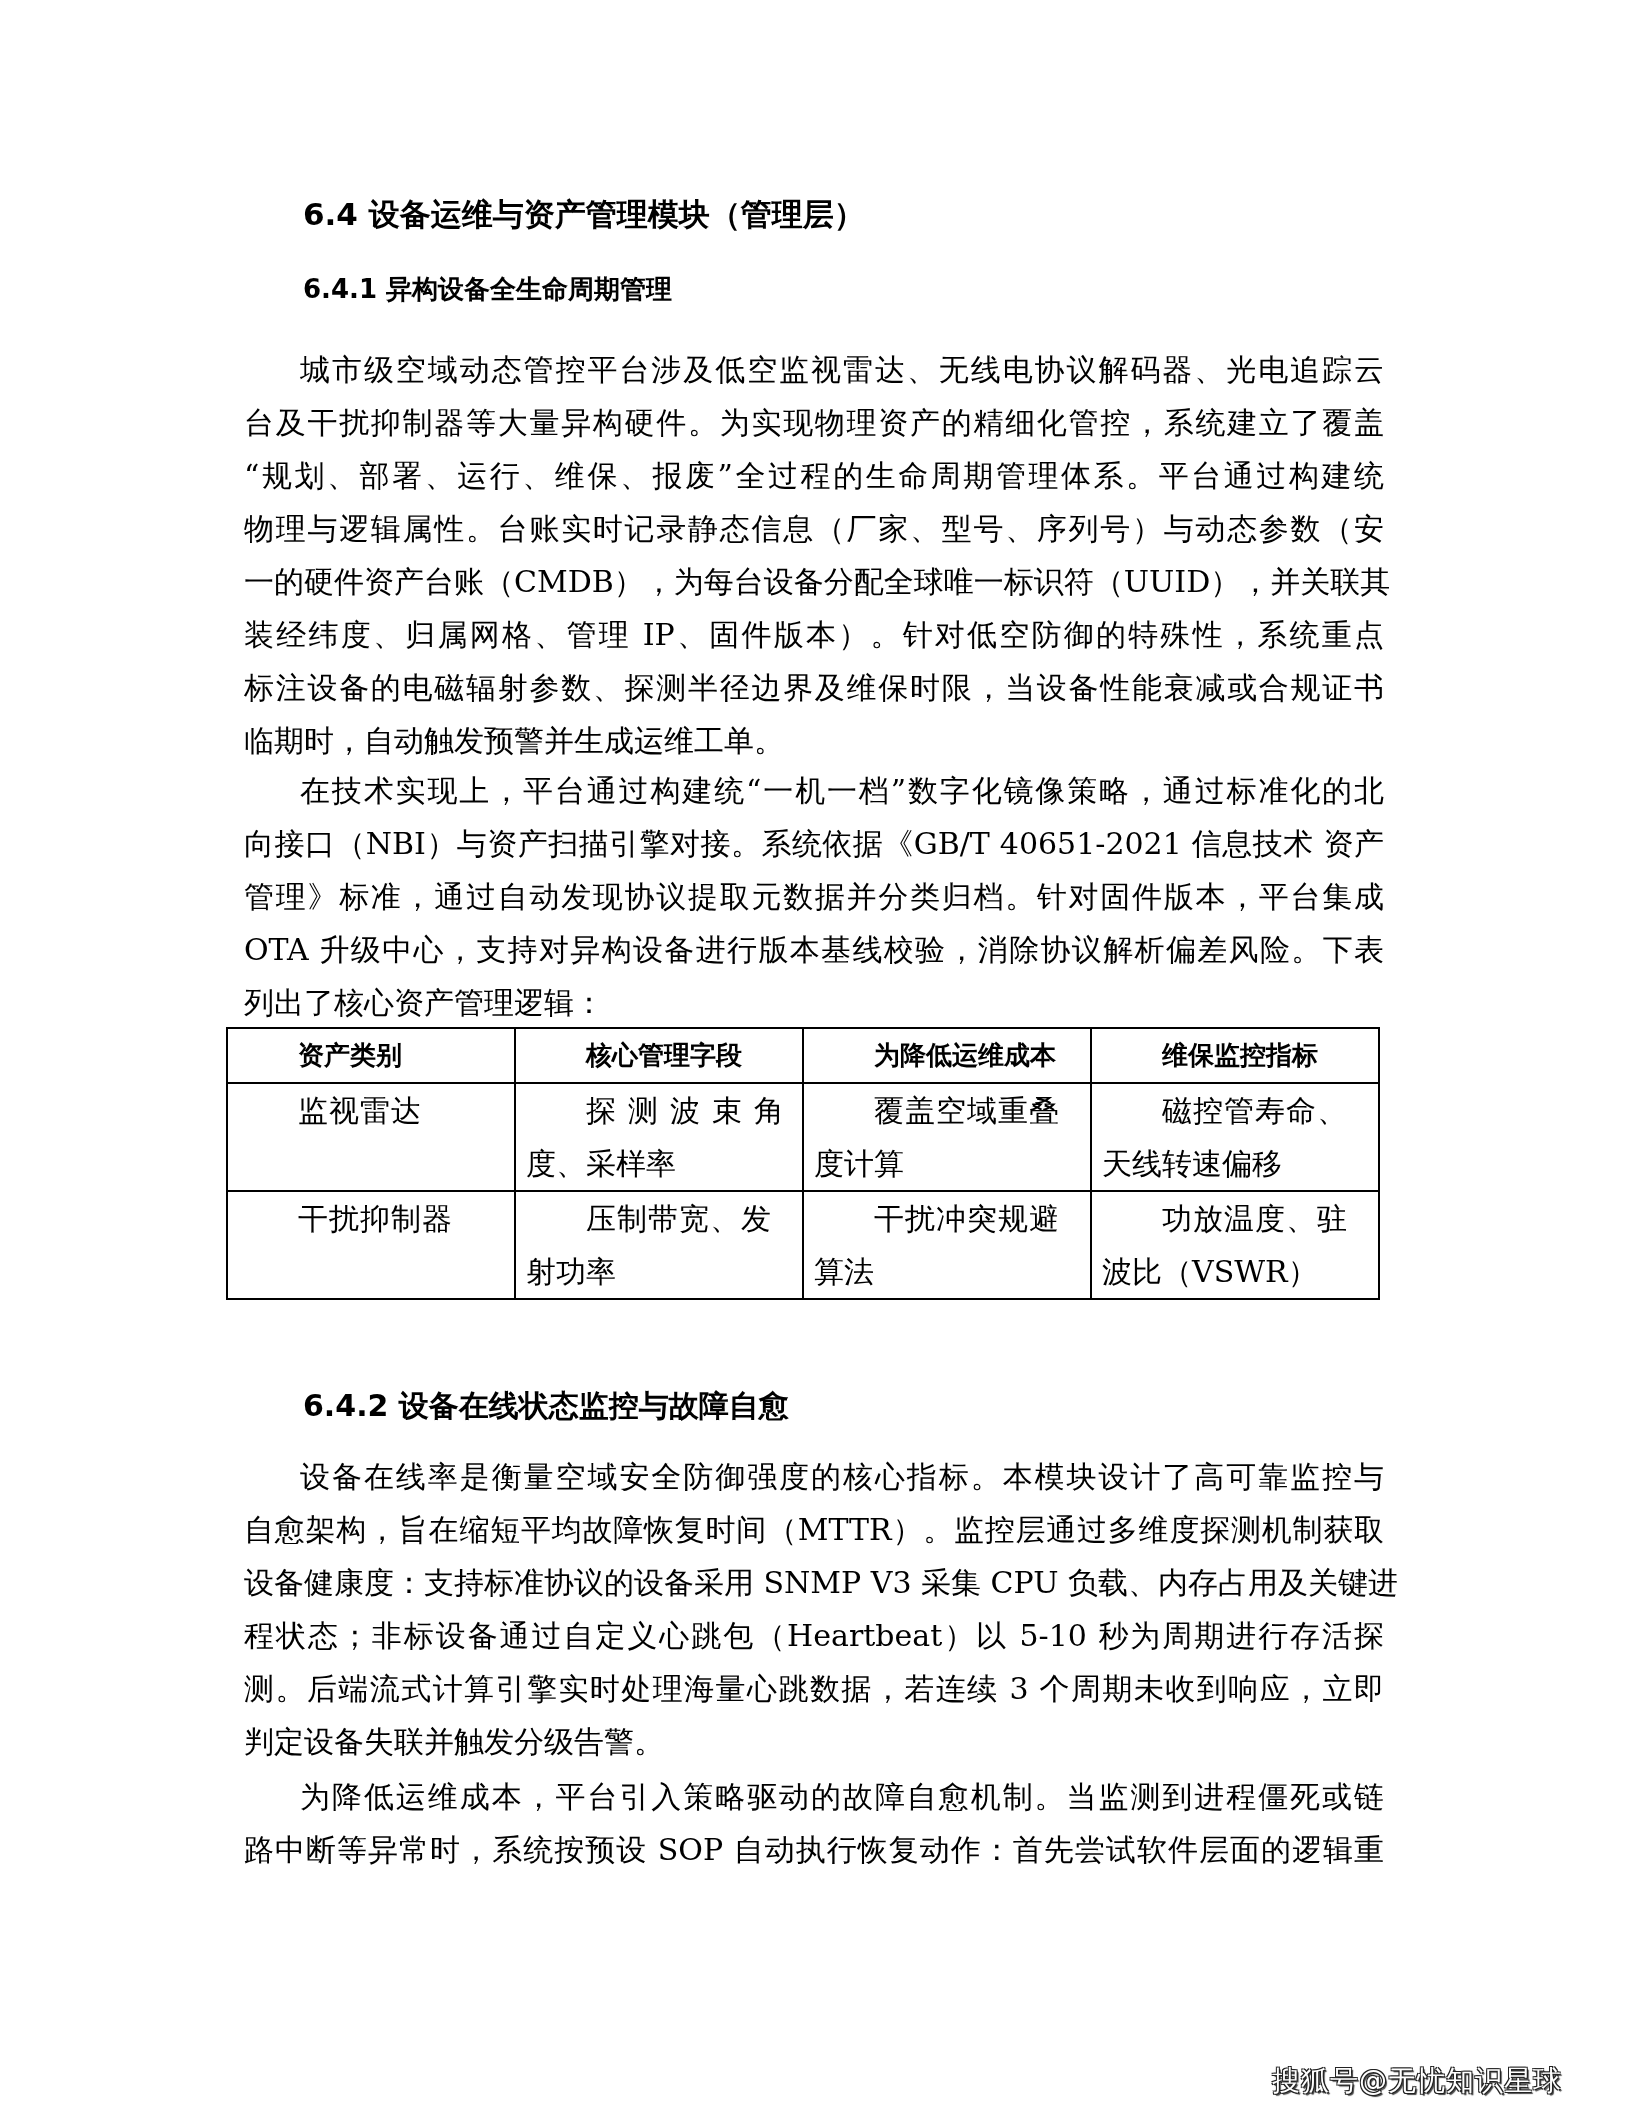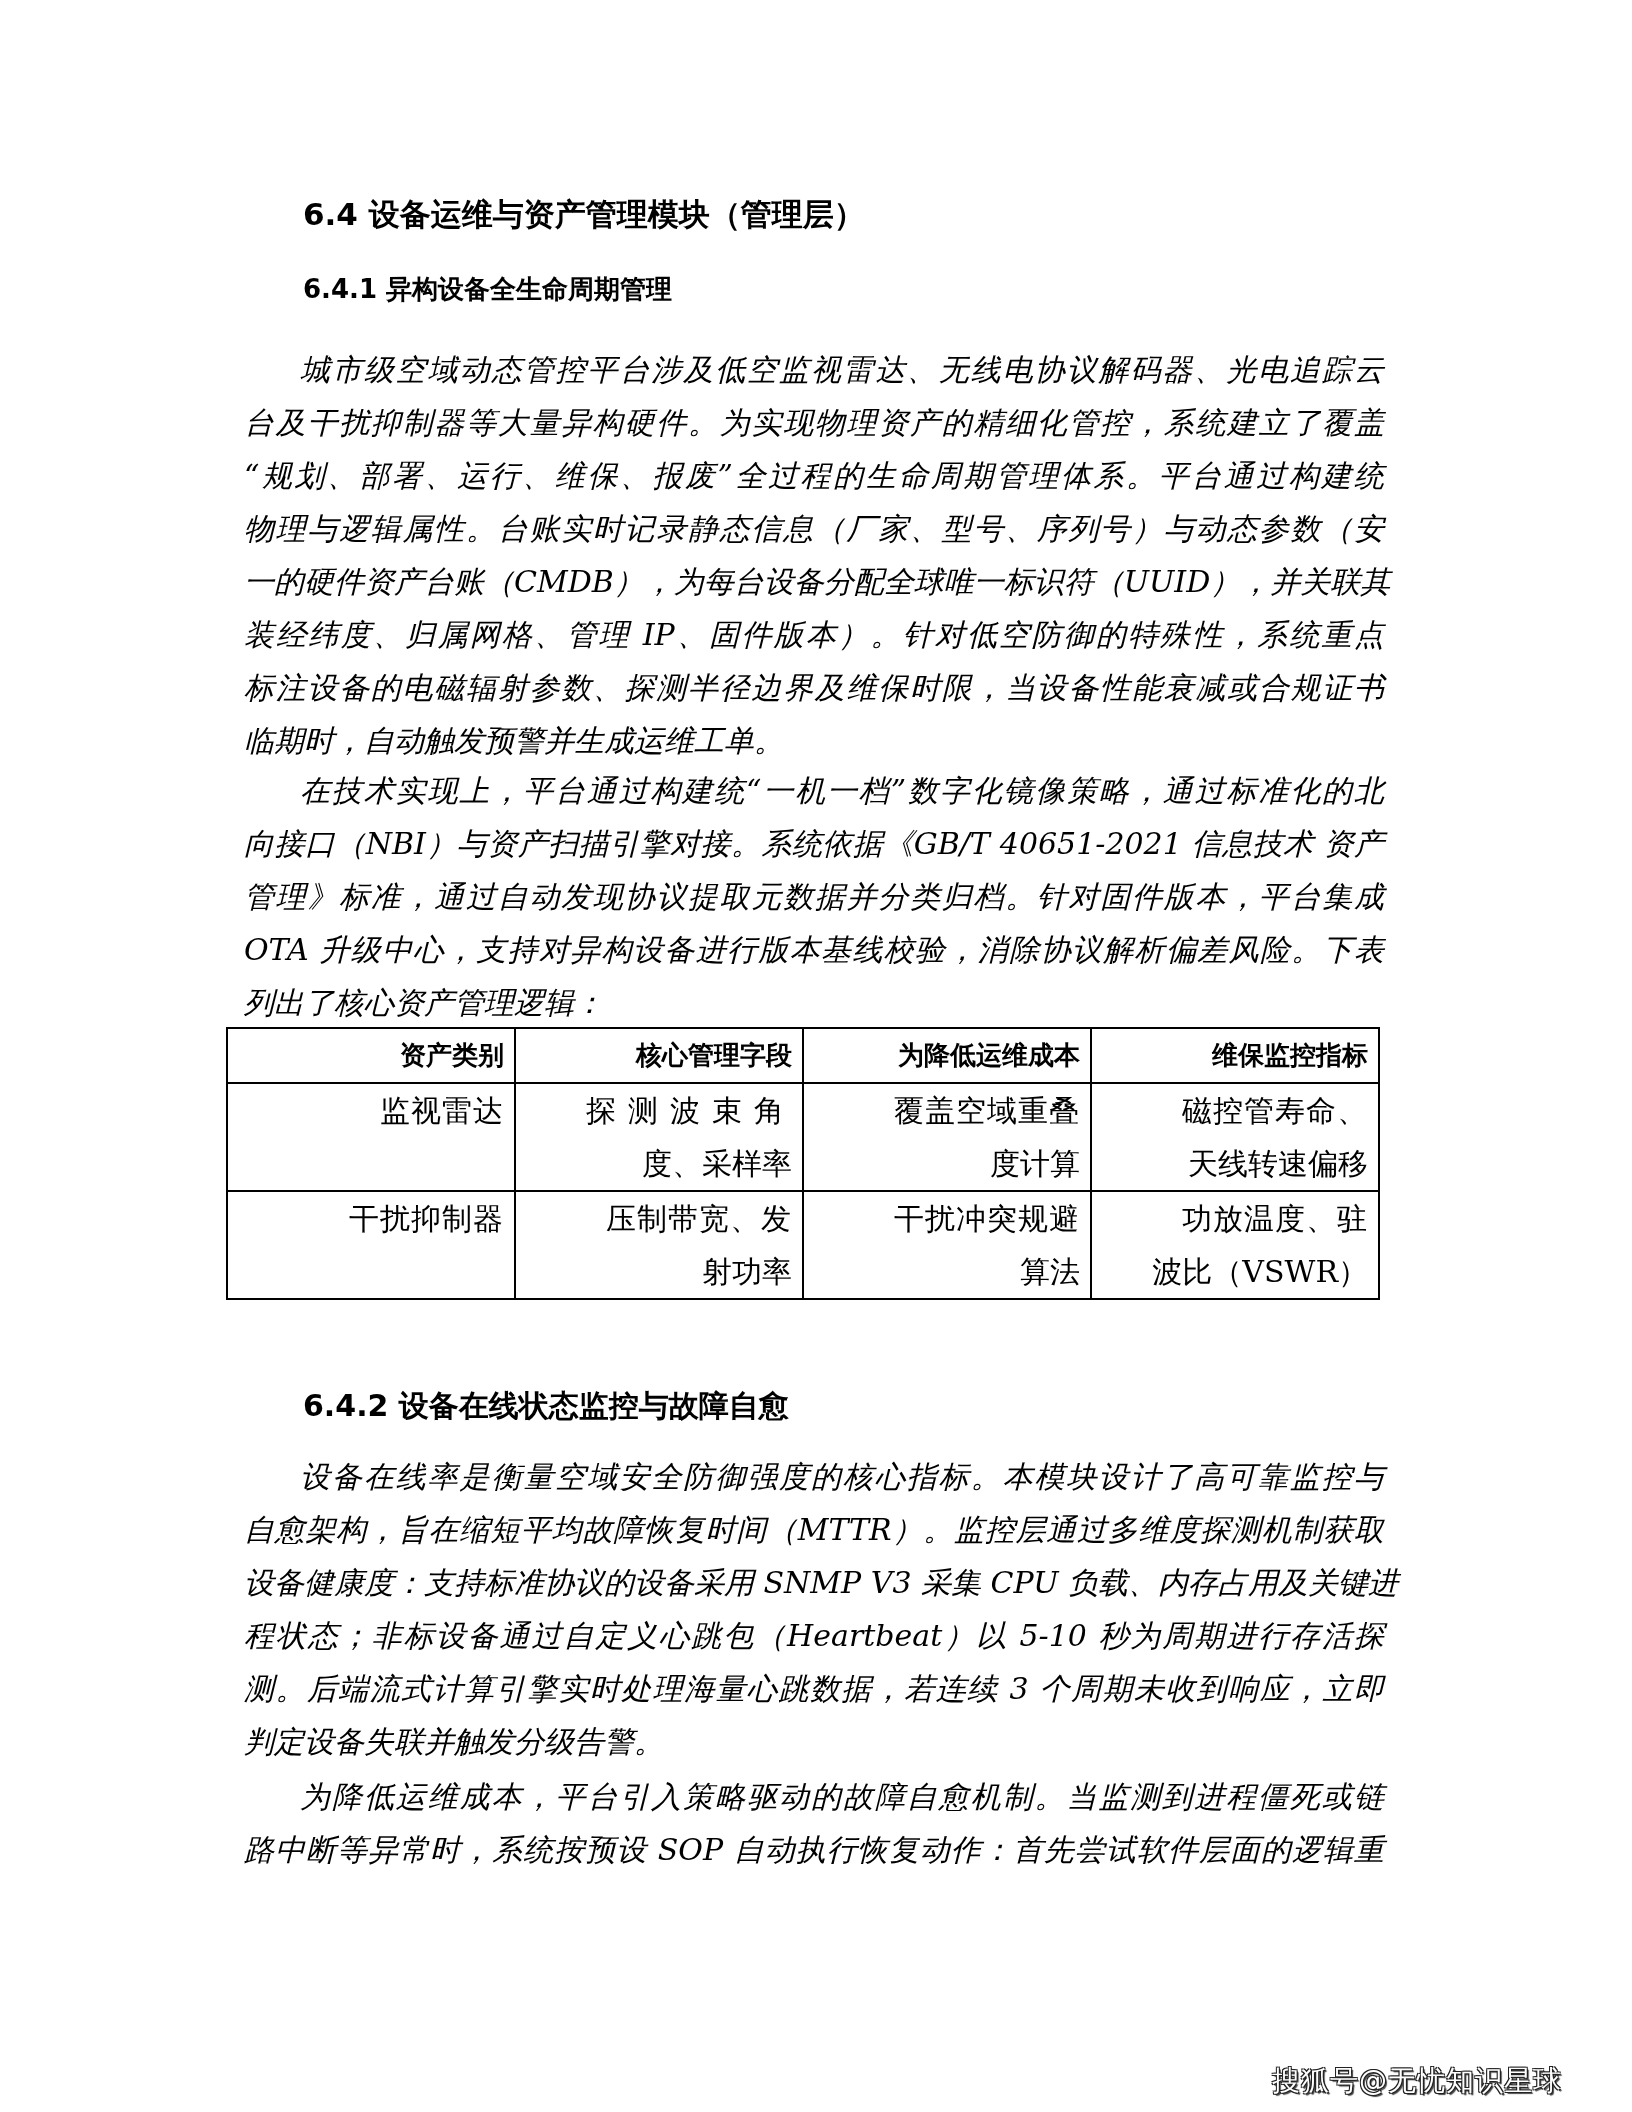--- a/index.html
+++ b/index.html
@@ -37,21 +37,20 @@
   .para {
     position: absolute;
     left: 244px;
     width: 1140px;
     margin: 0;
     font-size: 30px;
     line-height: 53px;
     text-align: justify;
     text-align-last: left;
     text-indent: 60px;
-    font-style: italic;
   }
   .para .line {
     display: block;
     text-indent: 0;
     text-align: justify;
     text-align-last: justify;
     white-space: nowrap;
     overflow: visible;
   }
   .para .line.first { padding-left: 56px; }
@@ -69,21 +68,21 @@
     width: 1153px;
     border-collapse: collapse;
     table-layout: fixed;
     font-size: 30px;
   }
   table.asset-table col { width: 288px; }
   table.asset-table th, table.asset-table td {
     border: 2px solid #000000;
     vertical-align: top;
     padding: 0 10px;
-    text-align: right;
+    text-align: left;
   }
   table.asset-table th {
     font-family: "DejaVu Sans", "Liberation Sans", sans-serif;
     font-weight: bold;
     font-size: 26px;
     height: 53px;
     line-height: 53px;
     text-indent: 60px;
   }
   table.asset-table td {

